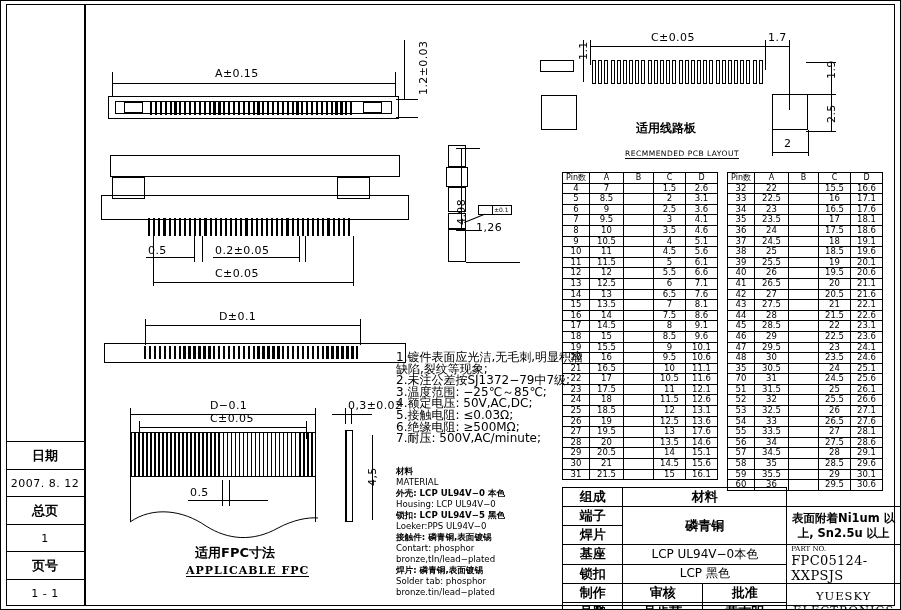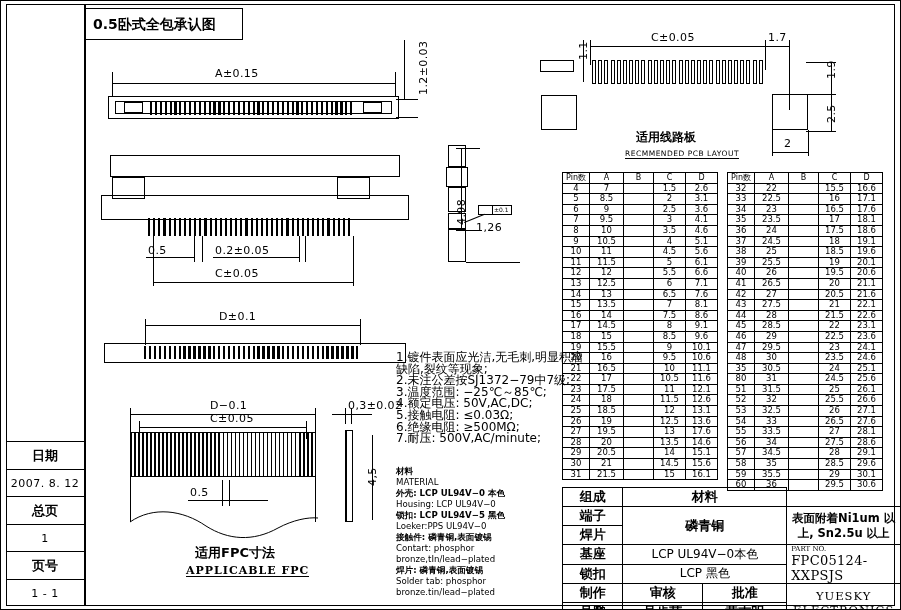--- a/index.html
+++ b/index.html
@@ -81,23 +81,20 @@
 </head>
 <body>
 
 <div id="sheet">
 
   <div class="abs" id="frame-outer"></div>
   <div class="abs" id="frame-inner"></div>
 
   <div class="ln vl2" style="left:84px;top:4px;height:602px;"></div>
 
-  <div class="abs" id="titlebox">
-    <div class="t cjk">0.5卧式全包承认图</div>
-  </div>
 
   <div class="txt dim" style="left:215px;top:68px;">A±0.15</div>
   <div class="ln hl" style="left:112px;top:83px;width:283px;"></div>
   <div class="ln vl" style="left:112px;top:72px;height:24px;"></div>
   <div class="ln vl" style="left:395px;top:72px;height:24px;"></div>
 
   <div class="rect" style="left:108px;top:96px;width:291px;height:23px;"></div>
   <div class="rect" style="left:115px;top:101px;width:277px;height:13px;"></div>
   <div class="rect" style="left:124px;top:102px;width:19px;height:11px;"></div>
   <div class="rect" style="left:363px;top:102px;width:19px;height:11px;"></div>
@@ -337,21 +334,21 @@
   <div class="ln hl" style="left:806px;top:131px;width:30px;"></div>
 
   <div class="txt dim" style="left:784px;top:138px;">2</div>
   <div class="ln hl" style="left:772px;top:152px;width:36px;"></div>
   <div class="ln vl" style="left:772px;top:130px;height:26px;"></div>
   <div class="ln vl" style="left:808px;top:130px;height:26px;"></div>
 
   <div class="txt dim rot90" style="left:578px;top:60px;">1.1</div>
   <div class="ln vl" style="left:583px;top:40px;height:42px;"></div>
 
-  <div class="txt cjk pcbcap" style="left:636px;top:131px;">适用线路板</div>
+  <div class="txt cjk pcbcap" style="left:636px;top:122px;">适用线路板</div>
   <div class="txt pcbcap2" style="left:625px;top:150px;">RECMMENDED PCB LAYOUT</div>
 
   <table class="ptab" id="ptab-left" style="left:562px;top:172px;">
     <colgroup>
         <col class="c0">
         <col class="c1">
         <col class="c2">
         <col class="c3">
         <col class="c4">
       </colgroup>
@@ -702,21 +699,21 @@
           <td>24.6</td>
         </tr>
         <tr>
           <td>35</td>
           <td>30.5</td>
           <td></td>
           <td>24</td>
           <td>25.1</td>
         </tr>
         <tr>
-          <td>80</td>
+          <td>70</td>
           <td>31</td>
           <td></td>
           <td>24.5</td>
           <td>25.6</td>
         </tr>
         <tr>
           <td>51</td>
           <td>31.5</td>
           <td></td>
           <td>25</td>

